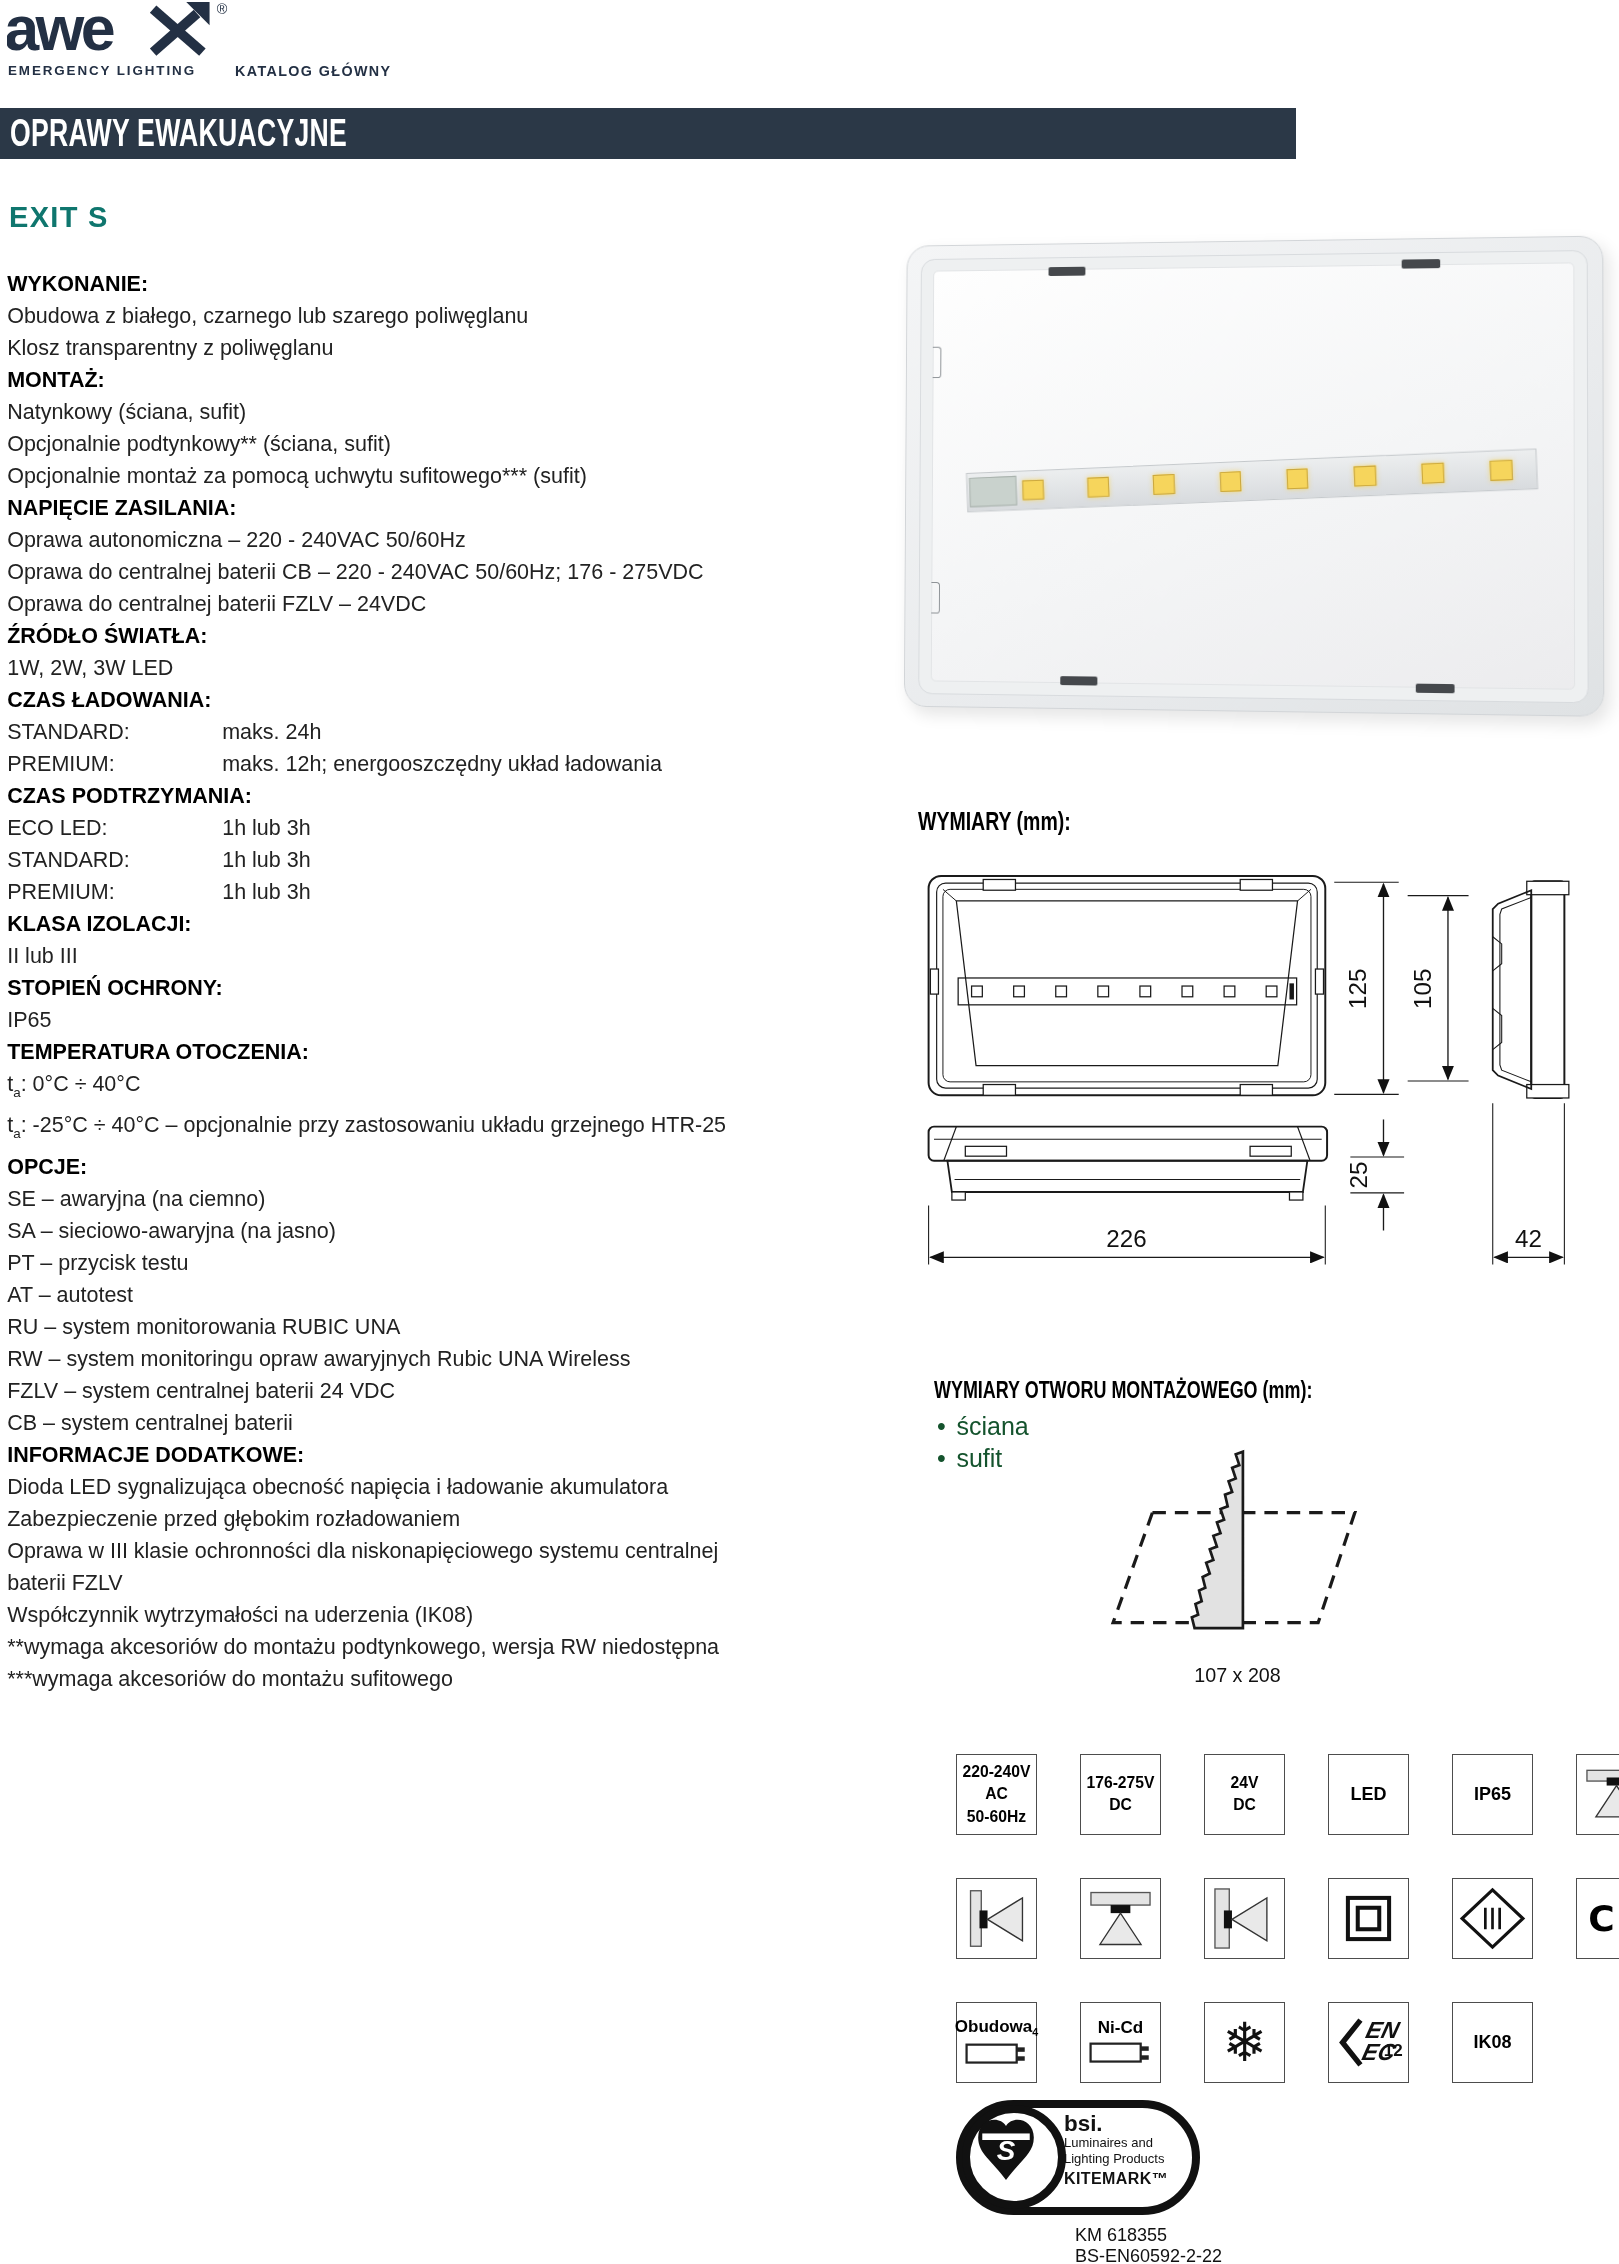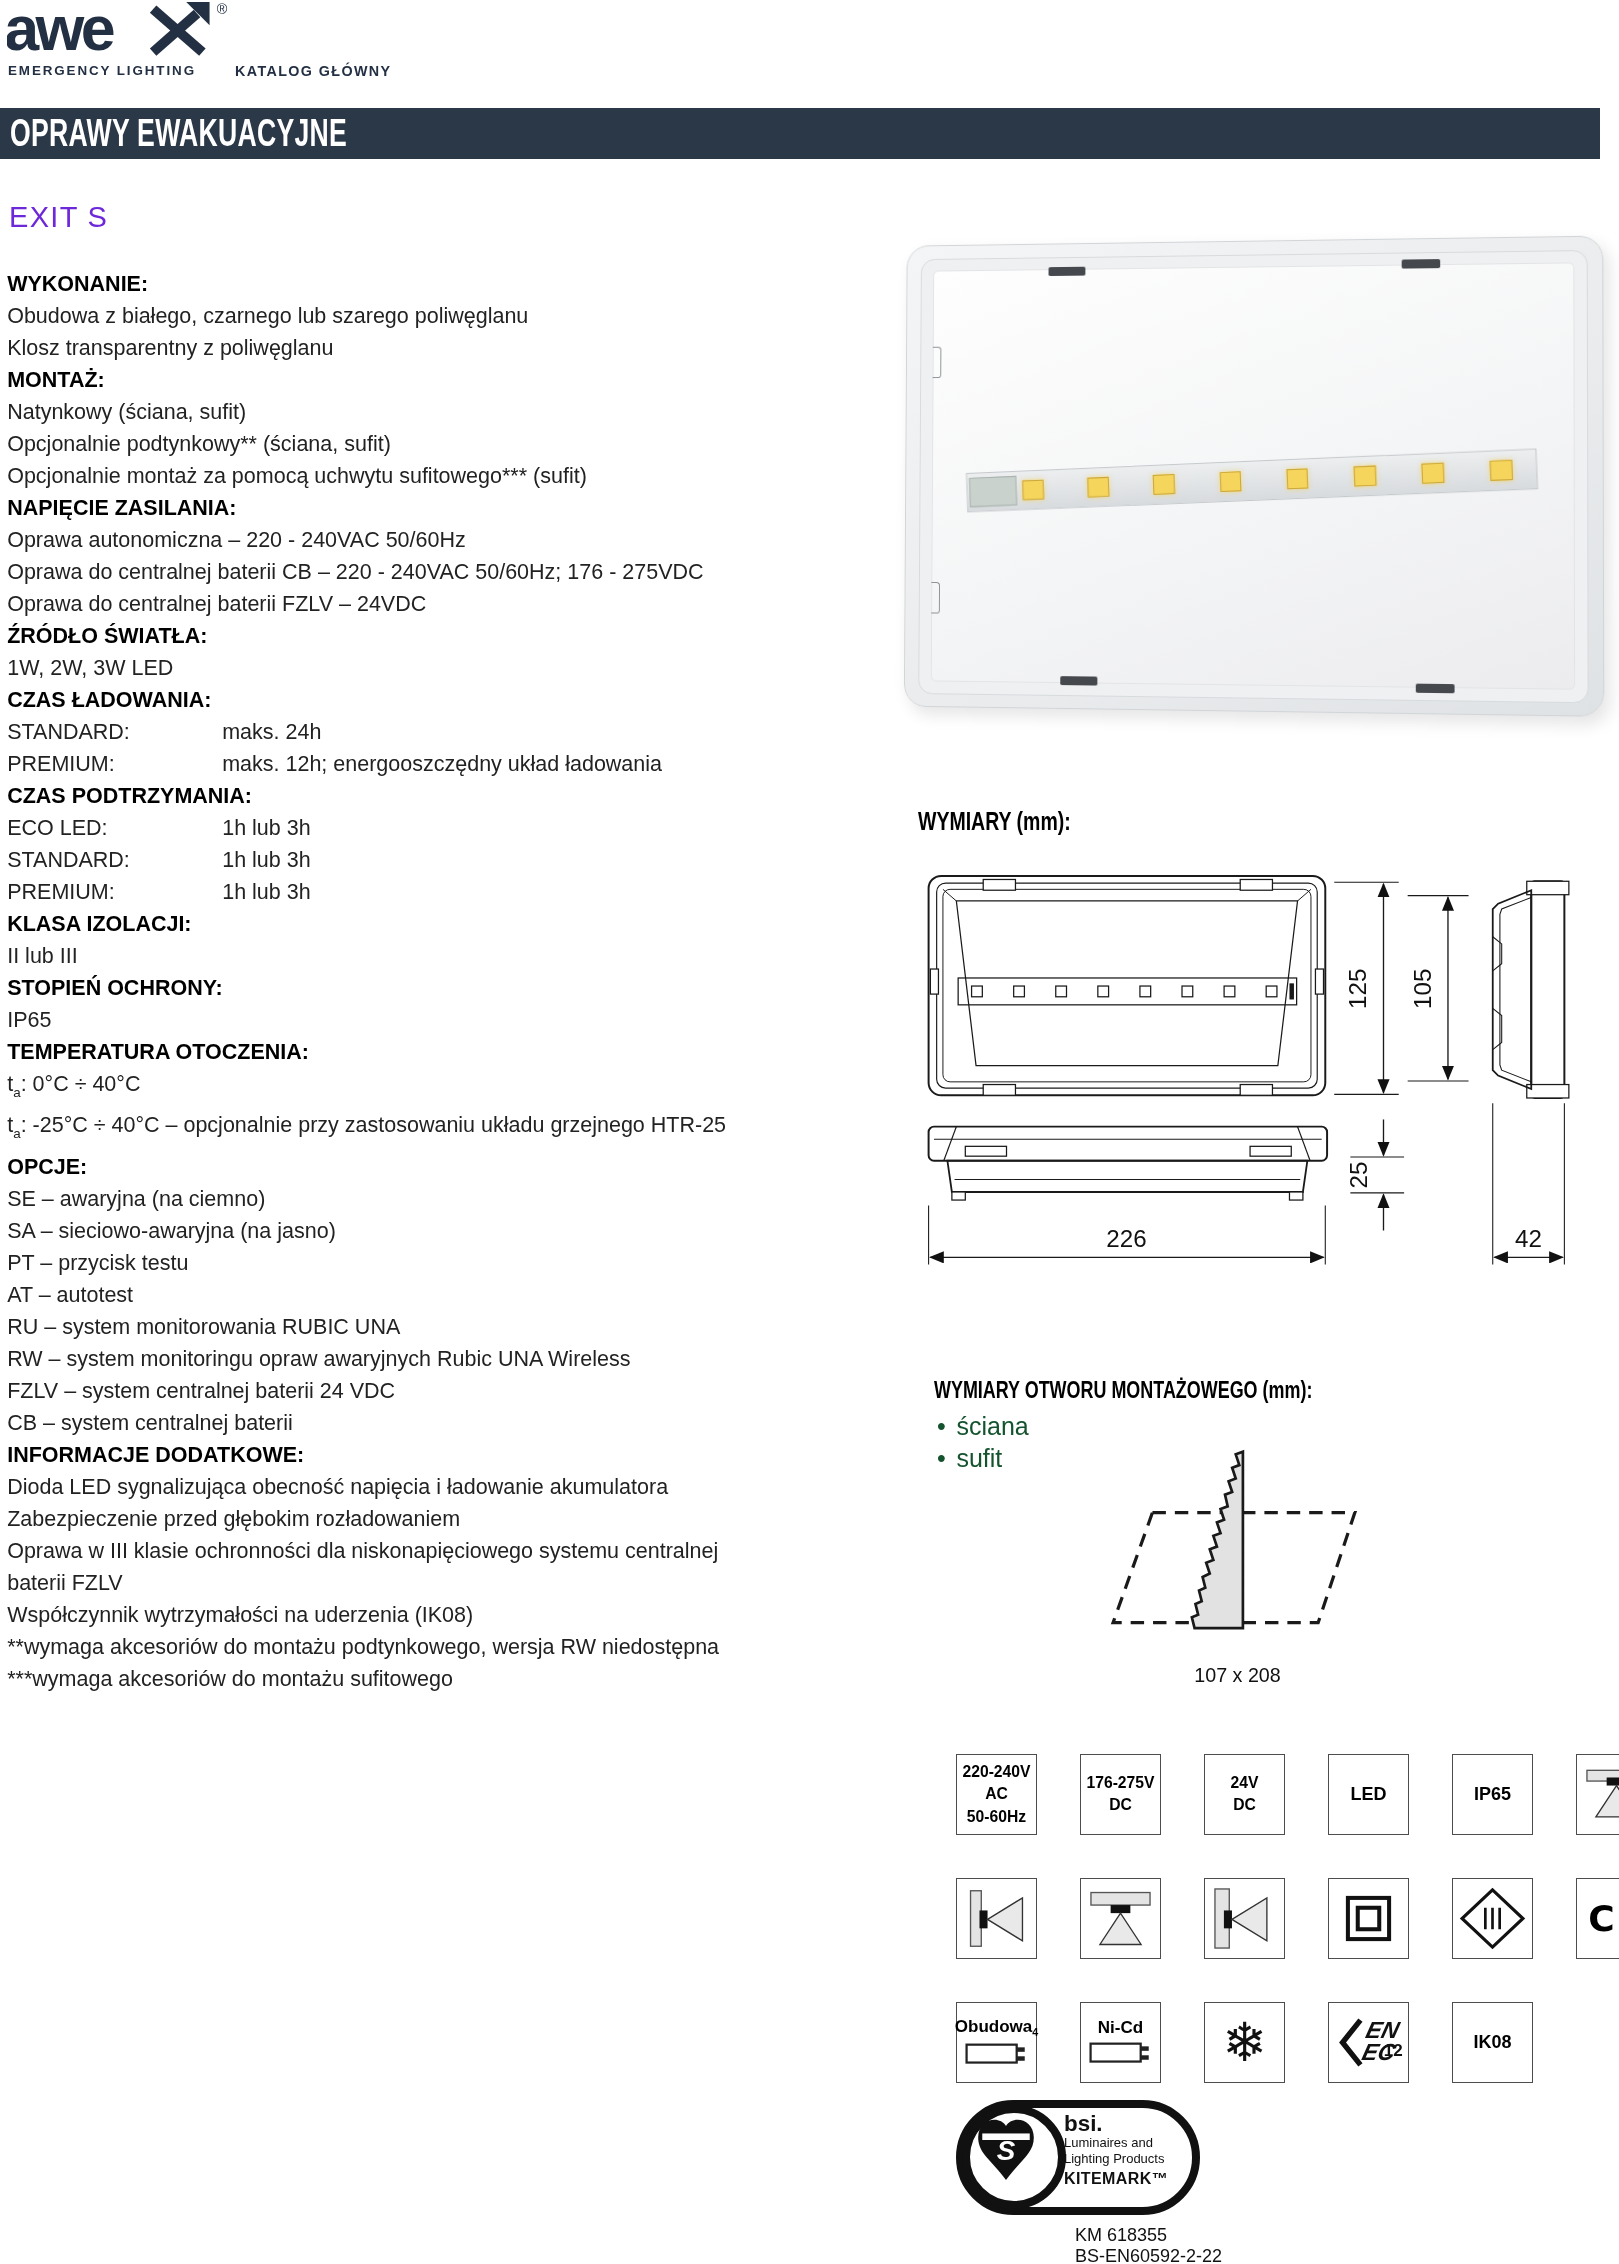--- a/index.html
+++ b/index.html
@@ -2,24 +2,24 @@
 <html style="font-size:14.3px"><head>
 <meta charset="utf-8">
 <style>
   html,body{margin:0;padding:0;background:#fff;}
   .page{position:relative;width:1619px;height:2264px;background:#fff;overflow:hidden;
         font-family:"Liberation Sans",sans-serif;color:#1c1c1c;padding-left:27px;}
   
   .brand{position:absolute;left:7.2px;top:0;}
   .tagline{position:absolute;left:8px;top:63px;font-size:13.4px;font-weight:bold;letter-spacing:1.9px;color:#233044;white-space:nowrap;}
   .catalog{position:absolute;left:235px;top:63px;font-size:14.3px;font-weight:bold;letter-spacing:1.4px;color:#233044;white-space:nowrap;}
-  .bar{position:absolute;left:0;top:108px;width:1600px;height:51px;background:#2b3847;}
+  .bar{position:absolute;left:0;top:108px;width:1296px;height:51px;background:#2b3847;}
   .bar-text{display:block;color:#fff;font-size:38px;font-weight:bold;line-height:51px;padding-left:14.3px;
             transform:scaleX(0.70);transform-origin:0 50%;letter-spacing:0.4px;white-space:nowrap;}
-  .title{position:absolute;left:9px;top:201px;font-size:29px;font-weight:normal;letter-spacing:1.3px;color:#6d28d9;text-align:right;}
+  .title{position:absolute;left:9px;top:201px;font-size:29px;font-weight:bold;letter-spacing:1.3px;color:#0f766e;text-align:right;}
   
   .specs{position:absolute;left:7.2px;top:268px;width:896px;font-size:21.5px;line-height:32px;color:#222;}
   .specs p{margin:0;}
   .specs .h{font-weight:bold;color:#000;}
   .pl{display:inline-block;width:215px;}
   sub.ta{font-size:13.4px;vertical-align:-6.3px;}
   
   .photo{position:absolute;left:896px;top:240px;width:700px;height:469px;
          background:linear-gradient(150deg,#f4f5f6 0%,#e9ebed 60%,#dfe2e4 100%);
          border:0.9px solid #d2d5d8;border-radius:23px;

